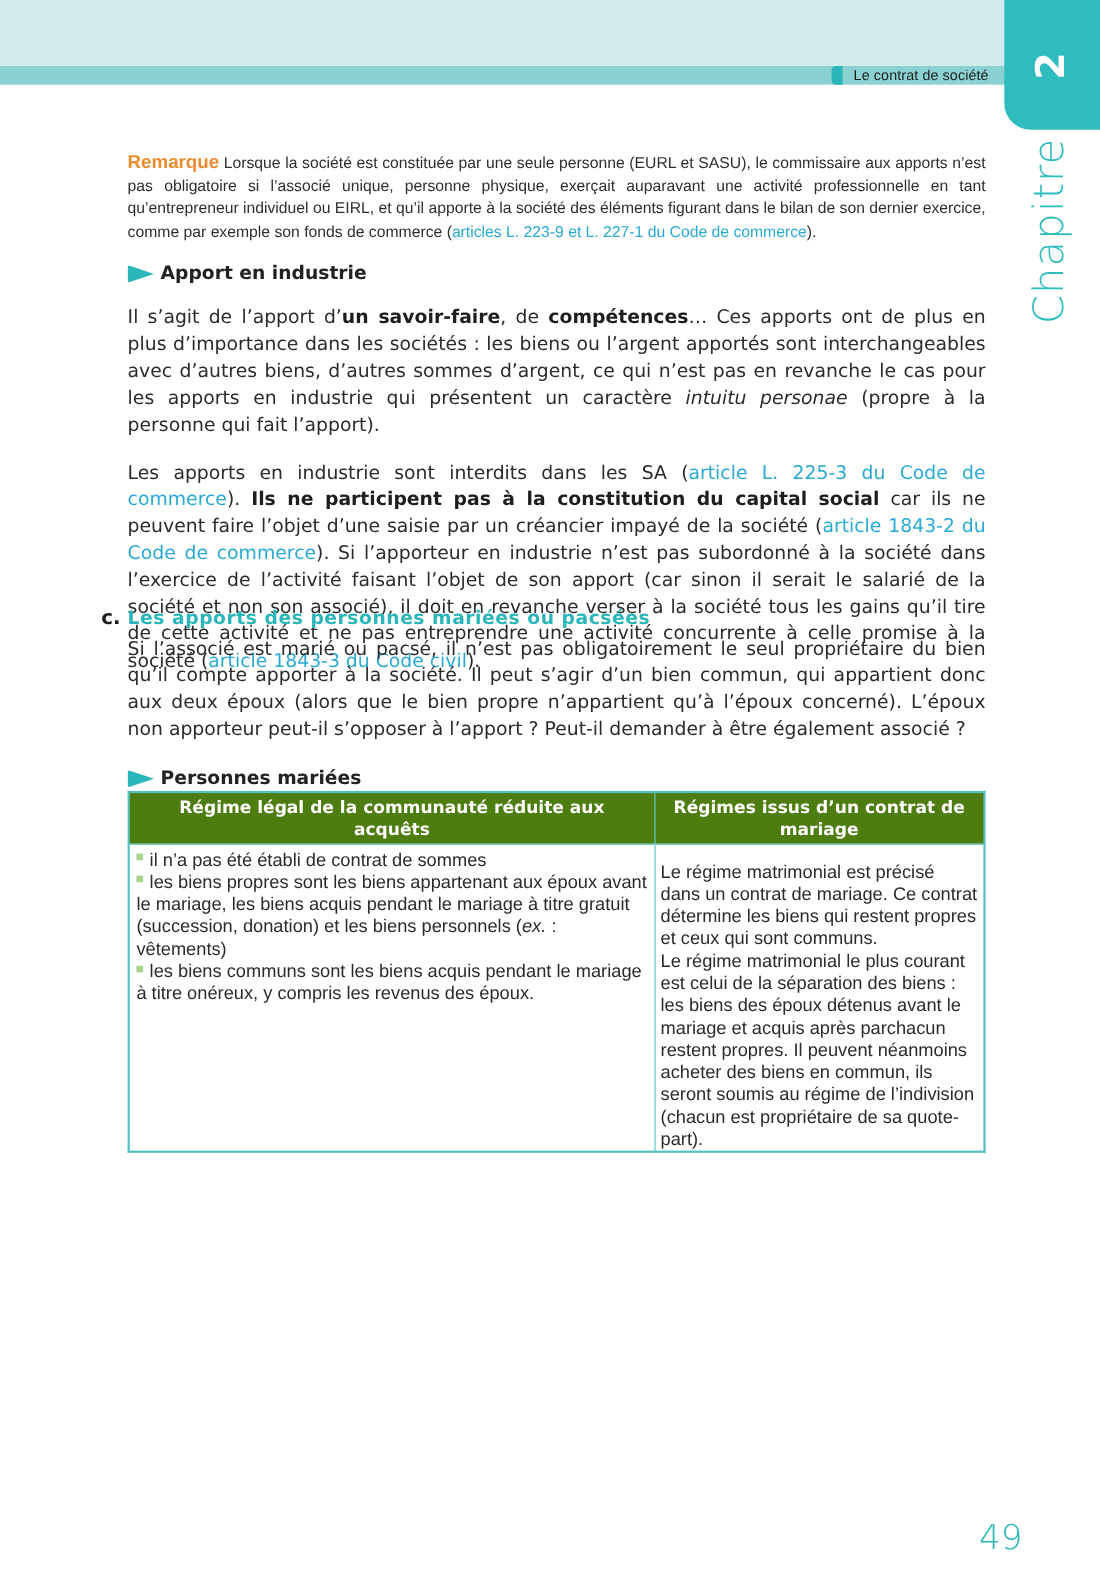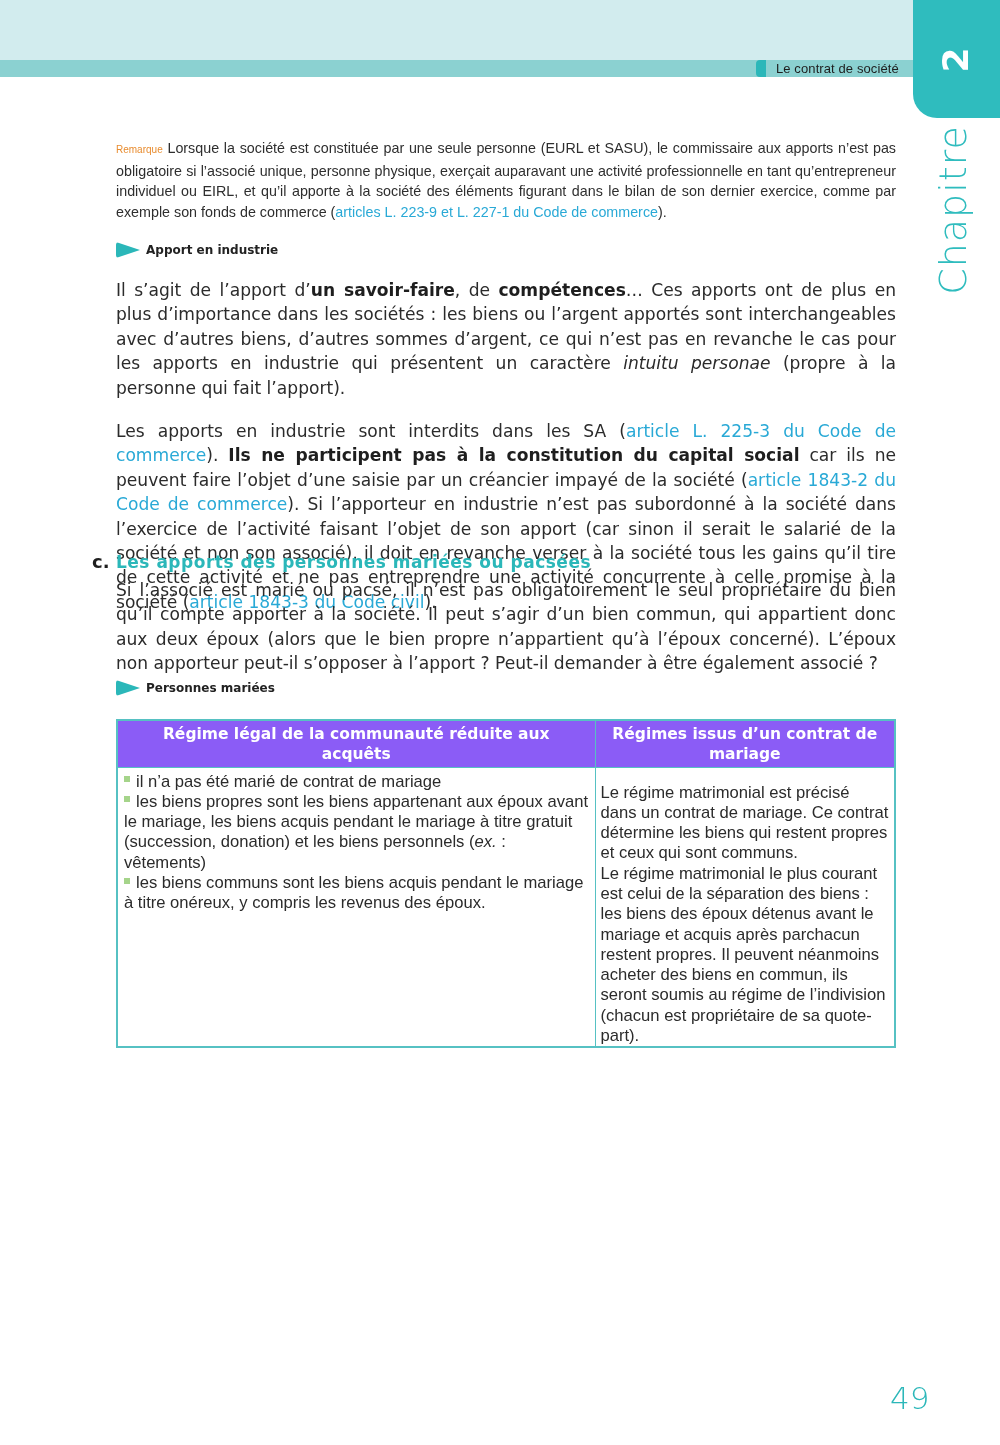--- a/index.html
+++ b/index.html
@@ -13,35 +13,35 @@
     .running-title .txt { font-family: "Liberation Sans", sans-serif; font-size: 13px; color: #1e1e1e; letter-spacing: 0.1px; }
 
     .chapter-tab { position: absolute; left: 913px; top: 0; width: 87px; height: 118px; background: #2fbcbe; border-radius: 0 0 0 24px; }
     .chapter-num { position: absolute; left: 925px; top: 40px; width: 60px; height: 40px; display: flex; align-items: center; justify-content: center;
       transform: rotate(-90deg); color: #ffffff; font-family: "DejaVu Sans", sans-serif; font-weight: bold; font-size: 36px; }
     .chapter-label { position: absolute; left: 893px; top: 185px; width: 120px; height: 50px; display: flex; align-items: center; justify-content: center;
       transform: rotate(-90deg); color: #2fbcbe; font-family: "DejaVu Sans", sans-serif; font-weight: 300; font-size: 38px; letter-spacing: 1px; }
 
     .content { position: absolute; left: 116px; top: 138px; width: 780px; }
     .remark { font-family: "Liberation Sans", sans-serif; font-size: 14.3px; line-height: 20.5px; text-align: justify; color: #2e2e2e; }
-    .remark .label { color: #e88c2f; font-weight: normal; font-size: 10px; }
+    .remark .label { color: #e88c2f; font-weight: bold; font-size: 17px; }
     .link { color: #29a9d6; }
 
-    .subhead { display: flex; align-items: center; font-family: "DejaVu Sans", sans-serif; font-weight: bold; font-size: 12px; color: #222; height: 24px; }
+    .subhead { display: flex; align-items: center; font-family: "DejaVu Sans", sans-serif; font-weight: bold; font-size: 17px; color: #222; height: 24px; }
     .subhead .tri { width: 0; height: 0; border-top: 8px solid transparent; border-bottom: 8px solid transparent; border-left: 24px solid #2bb7b9; margin-right: 6px; border-radius: 3px; }
 
     .body-text { font-family: "DejaVu Sans", sans-serif; font-size: 17.1px; line-height: 24.4px; text-align: justify; color: #2b2b2b; }
     .body-text b { font-weight: bold; color: #1e1e1e; }
 
     .sec-heading { position: absolute; left: 92px; top: 551px; font-family: "DejaVu Sans", sans-serif; font-weight: bold; font-size: 17px; display: flex; align-items: center; }
     .sec-heading .letter { color: #1e1e1e; font-size: 18px; width: 24px; }
     .sec-heading .title { color: #2bb7b9; letter-spacing: 0.5px; text-align: center; }
 
     table.regimes { position: absolute; left: 116px; top: 719px; width: 780px; border-collapse: collapse; border: 2px solid #56c1c3; }
-    table.regimes th { background: #8b5cf6; color: #ffffff; font-family: "DejaVu Sans", sans-serif; font-weight: bold; font-size: 15.5px; line-height: 20px; text-align: center; height: 47px; padding: 0 8px; margin-left: 40px; }
+    table.regimes th { background: #4d7c0f; color: #ffffff; font-family: "DejaVu Sans", sans-serif; font-weight: bold; font-size: 15.5px; line-height: 20px; text-align: center; height: 47px; padding: 0 8px; margin-left: 40px; }
     table.regimes th.c1 { width: 478px; border-right: 1px solid #56c1c3; }
     table.regimes td { vertical-align: top; font-family: "Liberation Sans", sans-serif; font-size: 16.6px; line-height: 20.3px; color: #2b2b2b; height: 272px; border-top: 1px solid #56c1c3; }
     table.regimes td.c1 { padding: 4px 6px 0 6px; border-right: 1px solid #56c1c3; }
     table.regimes td.c2 { padding: 15px 4px 0 5px; }
     .bullet { display: inline-block; width: 6px; height: 6px; background: #a5d48a; margin-right: 6px; vertical-align: middle; position: relative; top: -3px; }
 
     .page-number { position: absolute; left: 890px; top: 1380px; font-family: "DejaVu Sans", sans-serif; font-size: 31px; color: #2bb7b9; font-weight: 300; }
   </style>
 </head>
 <body>
@@ -75,35 +75,35 @@
   </p>
 </div>
 
 <div class="sec-heading">
   <span class="letter">c.</span>
   <span class="title">Les apports des personnes mariées ou pacsées</span>
 </div>
 
 <div style="position:absolute; left:116px; top:578px; width:780px;">
   <p class="body-text">Si l’associé est marié ou pacsé, il n’est pas obligatoirement le seul propriétaire du bien qu’il compte apporter à la société. Il peut s’agir d’un bien commun, qui appartient donc aux deux époux (alors que le bien propre n’appartient qu’à l’époux concerné). L’époux non apporteur peut-il s’opposer à l’apport ? Peut-il demander à être également associé ?</p>
-  <div class="subhead" style="margin-top:0;">
+  <div class="subhead" style="margin-top:20px;">
     <span class="tri"></span>
     <span>Personnes mariées</span>
   </div>
 </div>
 
 <table class="regimes">
   <tbody>
       <tr>
     <th class="c1">Régime légal de la communauté réduite aux acquêts</th>
     <th class="c2">Régimes issus d’un contrat de mariage</th>
   </tr>
   <tr>
     <td class="c1">
-      <div><span class="bullet"></span><span>il n’a pas été marié de contrat de mariage</span></div>
+      <div><span class="bullet"></span><span>il n’a pas été établi de contrat de sommes</span></div>
       <div><span class="bullet"></span><span>les biens propres sont les biens appartenant aux époux avant le mariage, les biens acquis pendant le mariage à titre gratuit (succession, donation) et les biens personnels (</span><i>ex.</i><span> : vêtements)</span></div>
       <div><span class="bullet"></span><span>les biens communs sont les biens acquis pendant le mariage à titre onéreux, y compris les revenus des époux.</span></div>
     </td>
     <td class="c2">
       <div>Le régime matrimonial est précisé dans un contrat de mariage. Ce contrat détermine les biens qui restent propres et ceux qui sont communs.</div>
       <div>Le régime matrimonial le plus courant est celui de la séparation des biens : les biens des époux détenus avant le mariage et acquis après parchacun restent propres. Il peuvent néanmoins acheter des biens en commun, ils seront soumis au régime de l’indivision (chacun est propriétaire de sa quote-part).</div>
     </td>
   </tr>
 </tbody>
   </table>

